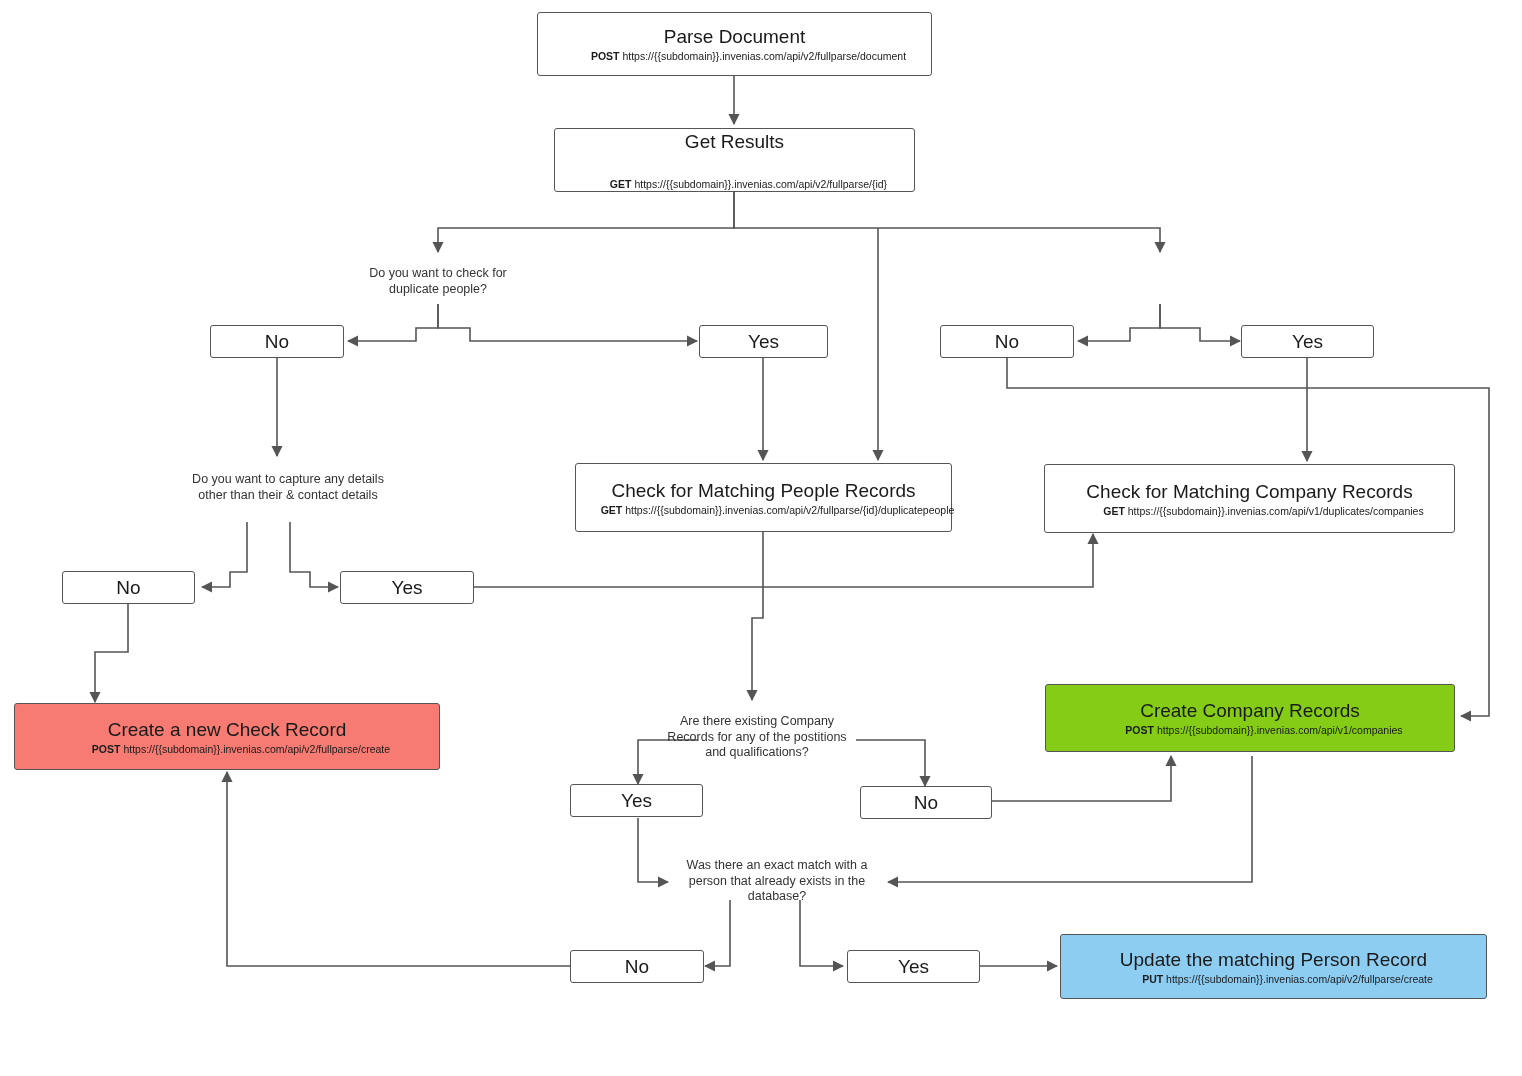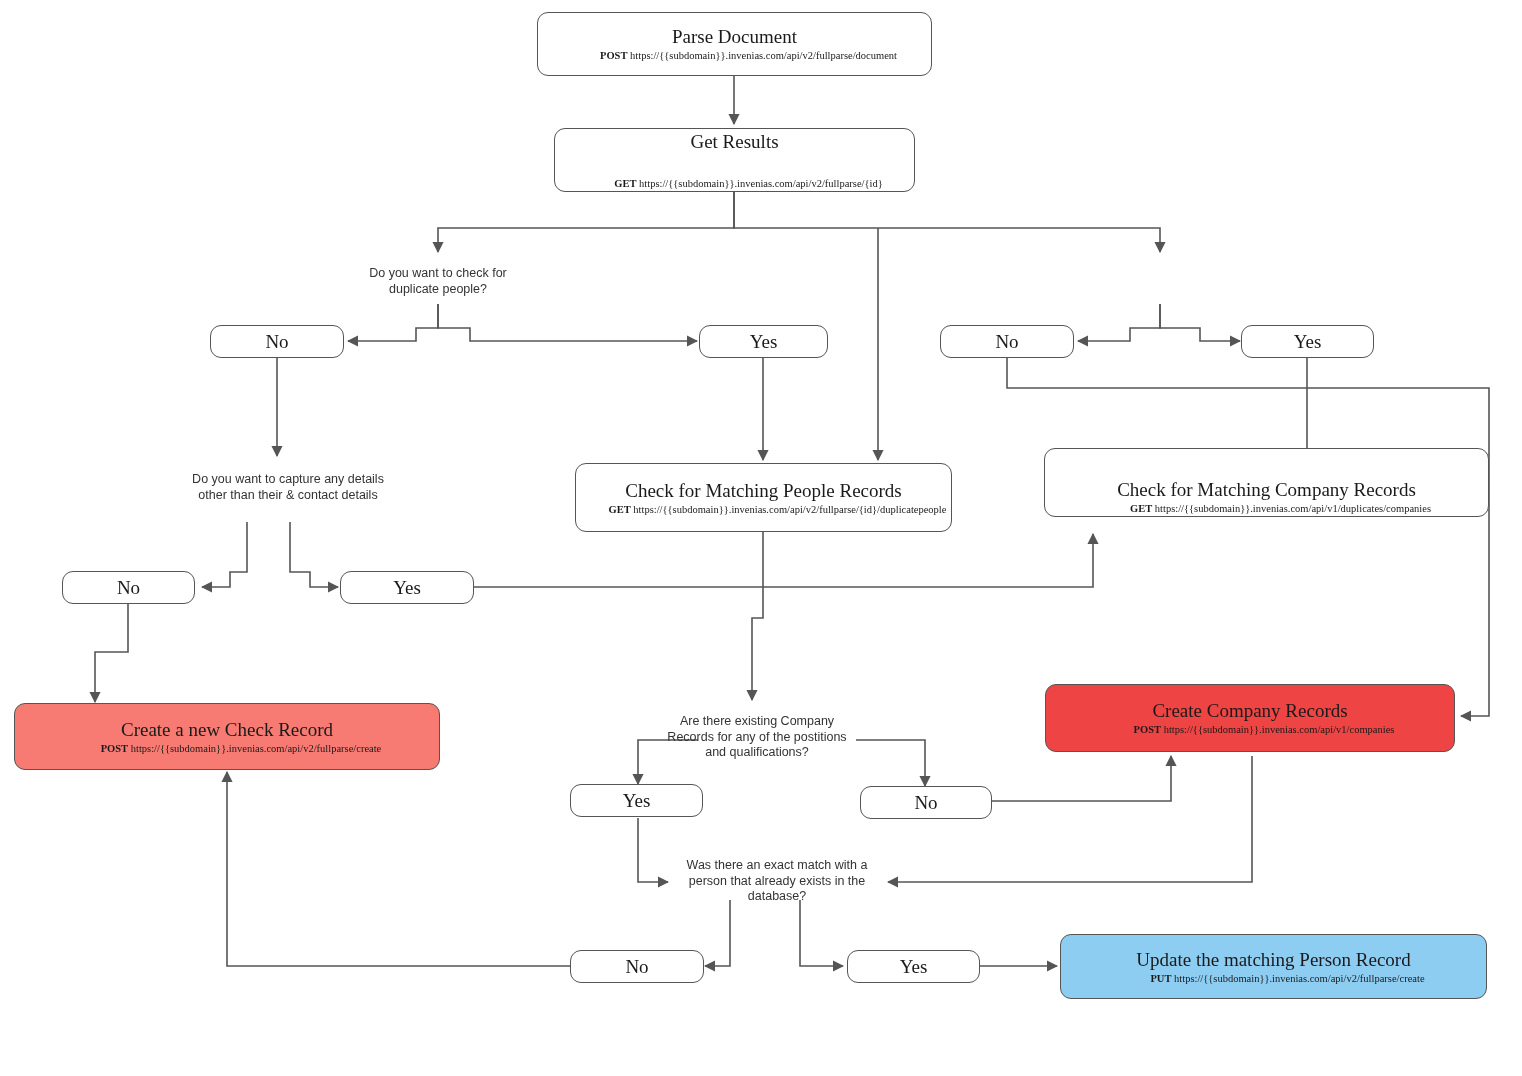--- a/index.html
+++ b/index.html
@@ -23,28 +23,27 @@
     left: 0;
     top: 0;
     width: 1522px;
     height: 1076px;
     pointer-events: none;
   }
   .node {
     position: absolute;
     box-sizing: border-box;
     border: 1.6px solid #555555;
-    border-radius: 11px;
+    border-radius: 3px;
     background: #ffffff;
     display: flex;
     flex-direction: column;
     align-items: center;
     justify-content: center;
     text-align: center;
-    font-family: Liberation Serif, serif;
   }
   .node .title {
     font-size: 19px;
     line-height: 23px;
     color: #1a1a1a;
   }
   .node .sub {
     font-size: 10.5px;
     line-height: 14px;
     margin-top: 1px;
@@ -61,21 +60,21 @@
   }
   .label {
     position: absolute;
     font-size: 12.5px;
     line-height: 15.5px;
     color: #333333;
     text-align: center;
     box-sizing: border-box;
   }
   .fill-red   { background: #f77b72; }
-  .fill-yellow{ background: #ef4444; }
+  .fill-yellow{ background: #84cc16; }
   .fill-blue  { background: #8ecdf2; }
 </style>
 </head>
 <body>
 
 <div id="canvas">
 
   <svg class="edges" viewBox="0 0 1522 1076">
     <defs>
       <marker id="arrow" viewBox="0 0 10 10" refX="9" refY="5" markerWidth="7" markerHeight="7" orient="auto-start-reverse">
@@ -155,21 +154,21 @@
   </div>
 
   <div class="node" style="left:575px; top:463px; width:377px; height:69px;">
     <div class="title">Check for Matching People Records</div>
     <div class="sub">
       <b>GET</b>
       <span>https://{{subdomain}}.invenias.com/api/v2/fullparse/{id}/duplicatepeople</span>
     </div>
   </div>
 
-  <div class="node" style="left:1044px; top:448px; width:445px; height:69px;justify-content:flex-end;">
+  <div class="node" style="left:1044px; top:464px; width:411px; height:69px;">
     <div class="title">Check for Matching Company Records</div>
     <div class="sub">
       <b>GET</b>
       <span>https://{{subdomain}}.invenias.com/api/v1/duplicates/companies</span>
     </div>
   </div>
 
   <div class="node fill-red" style="left:14px; top:703px; width:426px; height:67px;">
     <div class="title">Create a new Check Record</div>
     <div class="sub">

